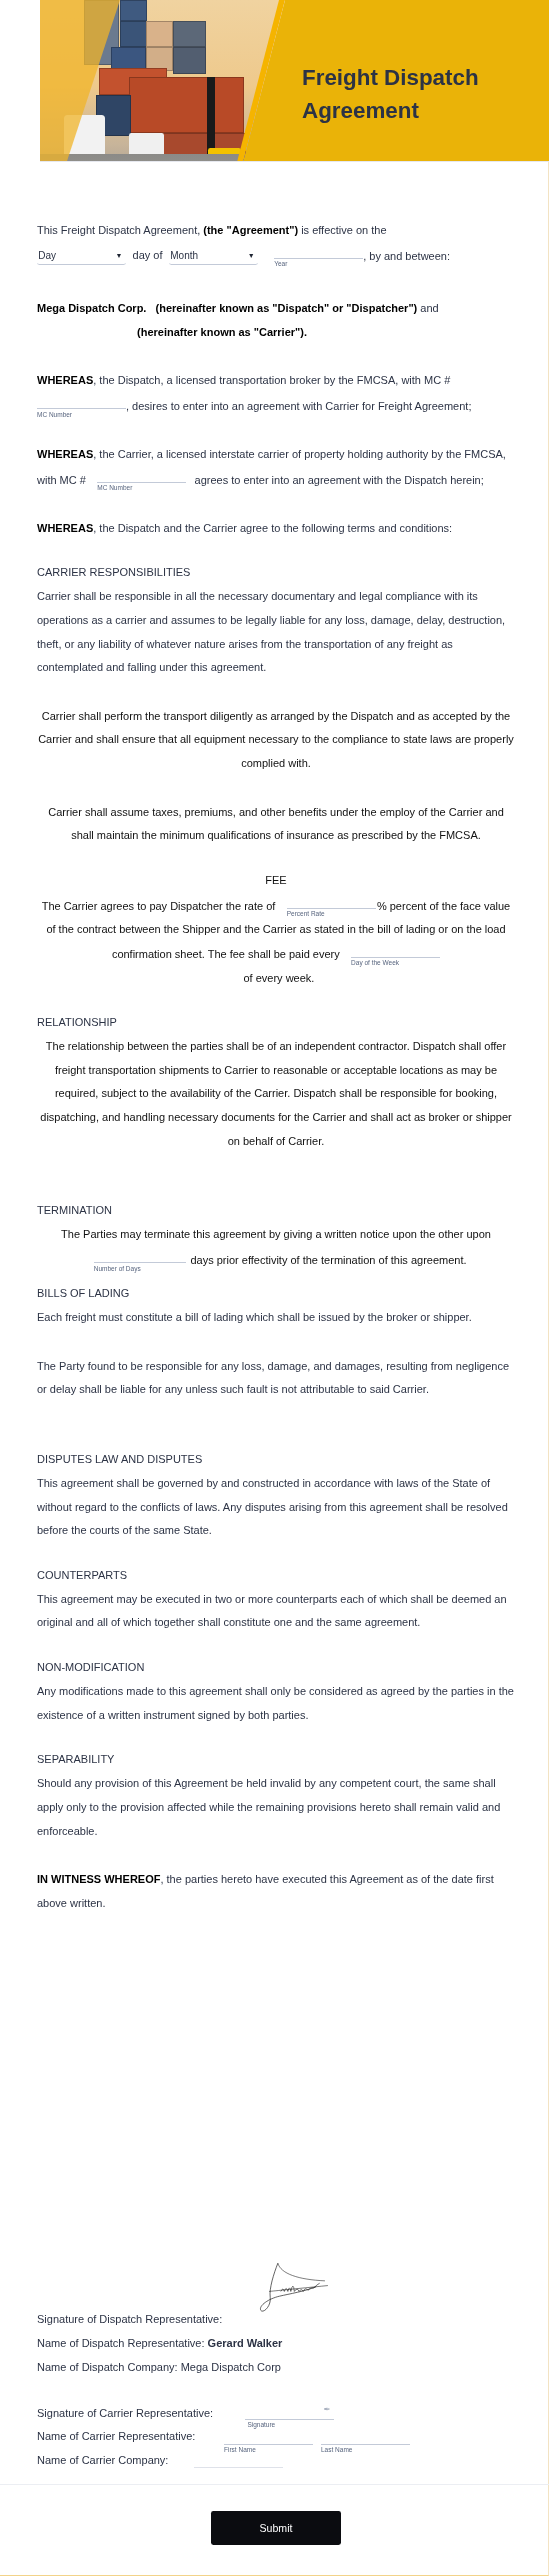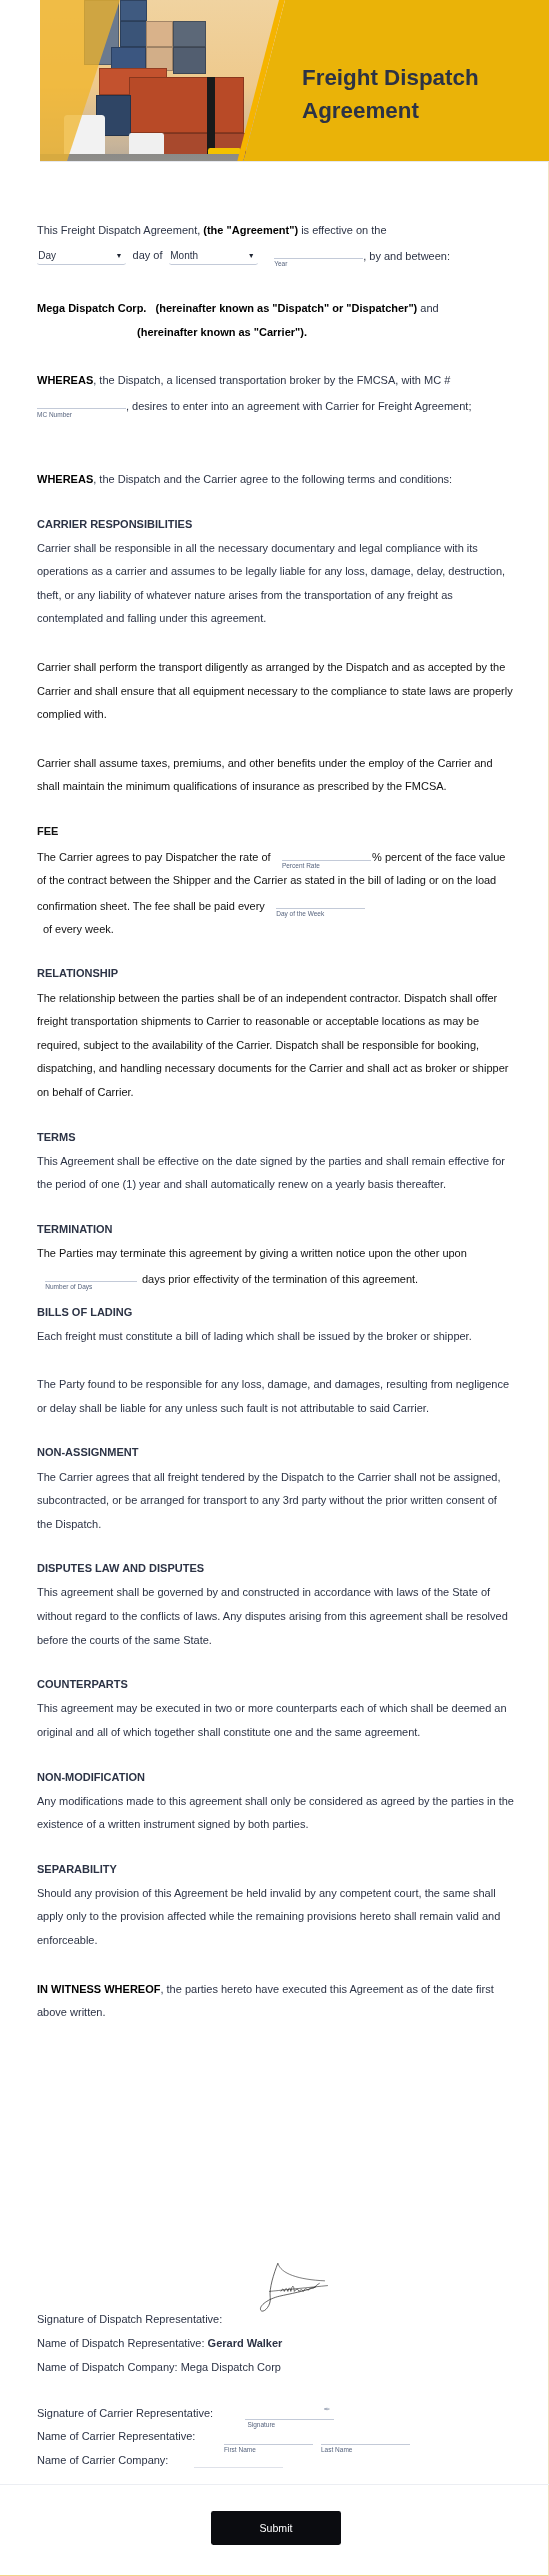--- a/index.html
+++ b/index.html
@@ -57,24 +57,24 @@
   
   .content {
     position: absolute; left: 37px; top: 219px; width: 478px;
     font-size: 11px; line-height: 23.6px; color: #2c3345;
   }
   .content b, .content strong { color: #000; }
   .p { margin: 0; }
   .gap-sm { height: 14px; }
   .gap { height: 25px; }
   .section-title {
-    font-weight: bold; font-size: 11px; line-height: 15.4px; color: #2c3345;
+    font-weight: normal; font-size: 11px; line-height: 15.4px; color: #2c3345;
     margin-bottom: 4.7px;
   }
-  .dark { color: #111; }
+  .dark { color: #111; text-align: center; }
 
   
   .inline-field {
     display: inline-block; position: relative; vertical-align: baseline;
     height: 16.5px; border-bottom: 0.6px solid #c3cad8; margin: 0 3.5px;
   }
   .inline-field .sub-label {
     position: absolute; left: 0; top: 17.7px; font-size: 6.5px; line-height: 8.3px; color: #57647e;
     white-space: nowrap;
   }
@@ -164,20 +164,26 @@
 
   <p class="p">
     <b>WHEREAS</b><span>, the Dispatch, a licensed transportation broker by the FMCSA, with MC #</span><br>
     <span class="inline-field" style="width:89px;margin-left:0;margin-right:0;">
       <span class="sub-label">MC Number</span>
     </span><span>, desires to enter into an agreement with Carrier for Freight Agreement;</span>
   </p>
 
   <div class="gap"></div>
 
+  <p class="p">
+    <b>WHEREAS</b><span>, the Carrier, a licensed interstate carrier of property holding authority by the FMCSA, with MC #</span>
+    <span class="inline-field" style="width:89px;margin-left:8.3px;margin-right:8.3px;">
+      <span class="sub-label">MC Number</span>
+    </span><span>agrees to enter into an agreement with the Dispatch herein;</span>
+  </p>
 
   <div class="gap"></div>
 
   <p class="p">
     <b>WHEREAS</b><span>, the Dispatch and the Carrier agree to the following terms and conditions:</span>
   </p>
 
   <div class="gap"></div>
 
   <div>
@@ -207,24 +213,20 @@
 
   <div class="gap"></div>
 
   <div>
     <div class="section-title">RELATIONSHIP</div>
     <p class="p dark">The relationship between the parties shall be of an independent contractor. Dispatch shall offer freight transportation shipments to Carrier to reasonable or acceptable locations as may be required, subject to the availability of the Carrier. Dispatch shall be responsible for booking, dispatching, and handling necessary documents for the Carrier and shall act as broker or shipper on behalf of Carrier.</p>
   </div>
 
   <div class="gap"></div>
 
-  <div>
-    <div class="section-title">TERMS</div>
-    <p class="p">This Agreement shall be effective on the date signed by the parties and shall remain effective for the period of one (1) year and shall automatically renew on a yearly basis thereafter.</p>
-  </div>
 
   <div class="gap"></div>
 
   <div>
     <div class="section-title">TERMINATION</div>
     <p class="p dark">
       <span>The Parties may terminate this agreement by giving a written notice upon the other upon</span>
       <span class="inline-field" style="width:92px;margin-left:8.3px;margin-right:4.7px;">
         <span class="sub-label">Number of Days</span>
       </span><span>days prior effectivity of the termination of this agreement.</span>
@@ -239,24 +241,20 @@
   </div>
 
   <div class="gap"></div>
 
   <div>
     <p class="p">The Party found to be responsible for any loss, damage, and damages, resulting from negligence or delay shall be liable for any unless such fault is not attributable to said Carrier.</p>
   </div>
 
   <div class="gap"></div>
 
-  <div>
-    <div class="section-title">NON-ASSIGNMENT</div>
-    <p class="p">The Carrier agrees that all freight tendered by the Dispatch to the Carrier shall not be assigned, subcontracted, or be arranged for transport to any 3rd party without the prior written consent of the Dispatch.</p>
-  </div>
 
   <div class="gap"></div>
 
   <div>
     <div class="section-title">DISPUTES LAW AND DISPUTES</div>
     <p class="p">This agreement shall be governed by and constructed in accordance with laws of the State of without regard to the conflicts of laws. Any disputes arising from this agreement shall be resolved before the courts of the same State.</p>
   </div>
 
   <div class="gap"></div>
 

